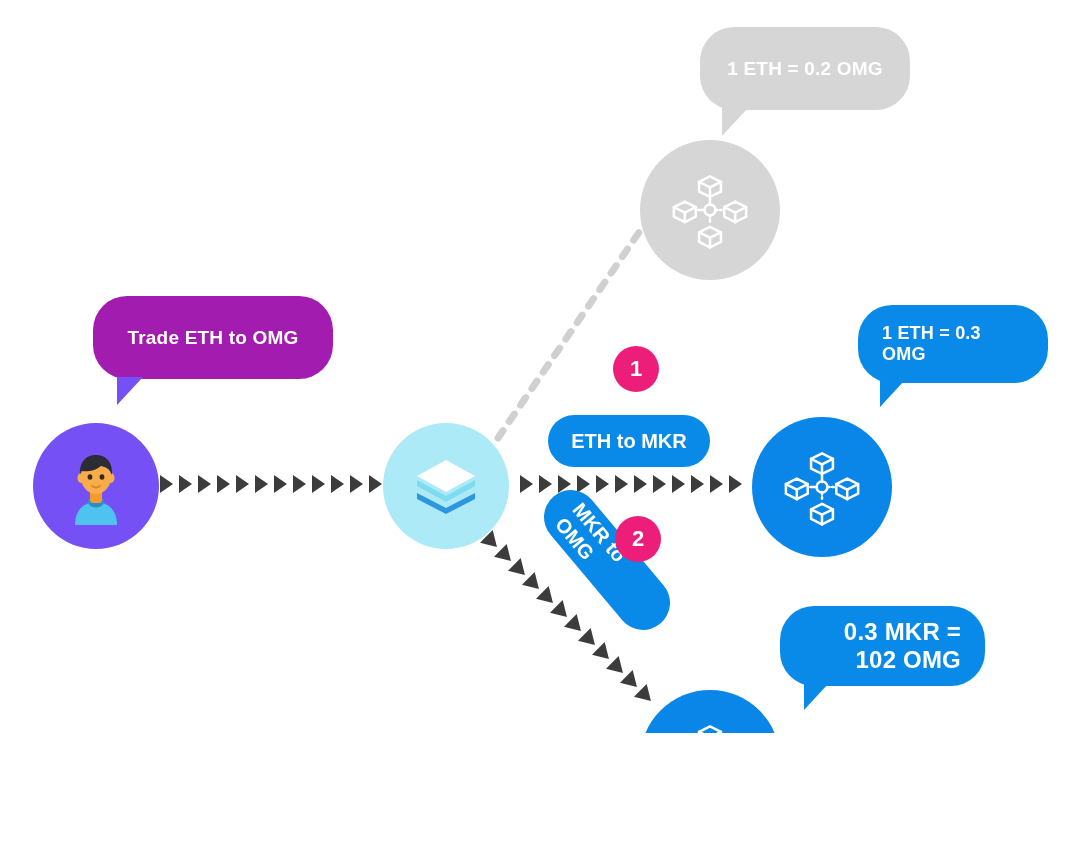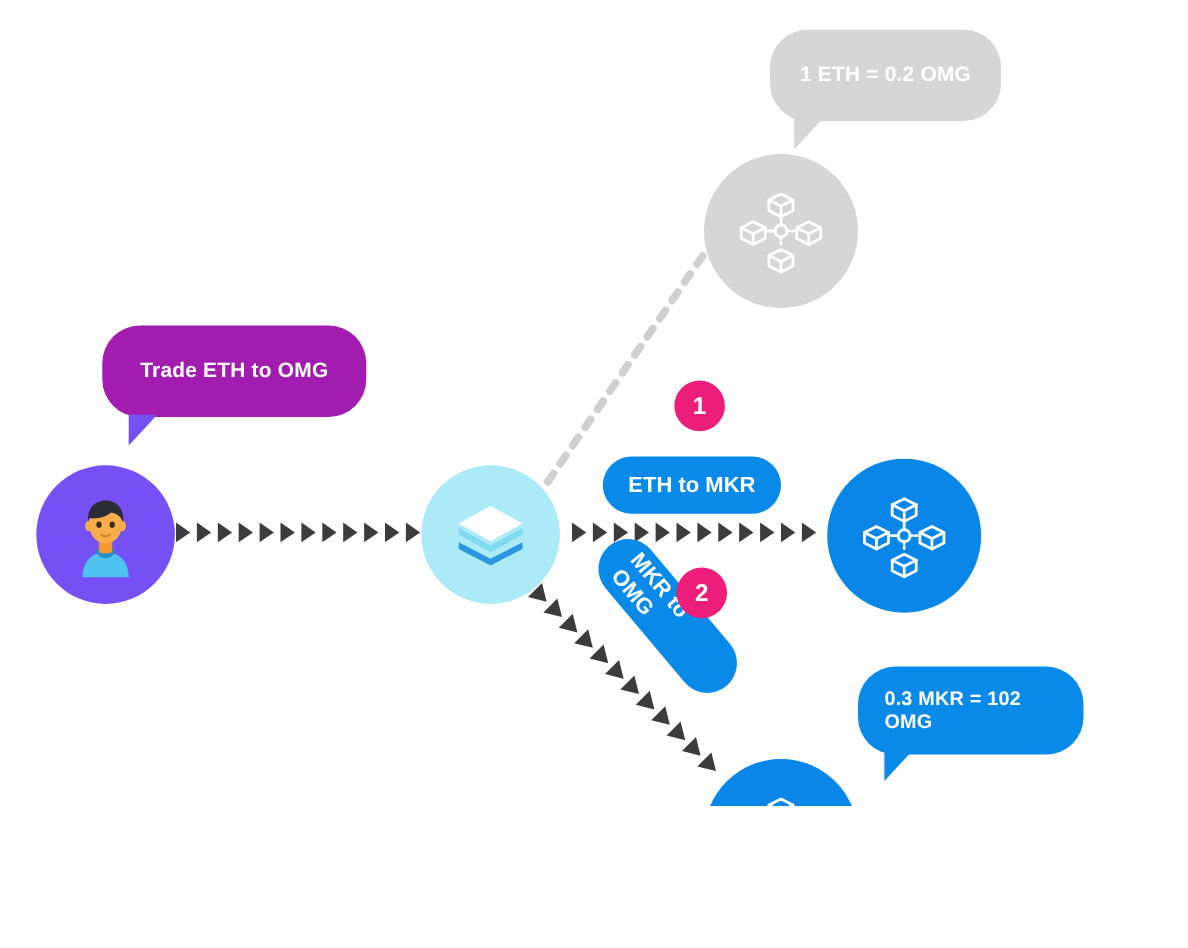--- a/index.html
+++ b/index.html
@@ -84,21 +84,21 @@
   #bubble-eth-omg-blue .tail {
     left: 22px; bottom: -24px;
     border-left: 0 solid transparent;
     border-right: 24px solid transparent;
     border-top: 26px solid #0a8ae8;
   }
 
   
   #bubble-mkr-omg-blue {
     left: 780px; top: 606px; width: 205px; height: 80px;
-    background: #0a8ae8; font-size: 18px;
+    background: #0a8ae8; font-size: 24px; text-align: right;
   }
   #bubble-mkr-omg-blue .tail {
     left: 24px; bottom: -24px;
     border-left: 0 solid transparent;
     border-right: 24px solid transparent;
     border-top: 26px solid #0a8ae8;
   }
 
   
   .pill {
@@ -364,20 +364,24 @@
   <div class="bubble" id="bubble-eth-omg-gray">
     <span>1 ETH = 0.2 OMG</span>
     <span class="tail"></span>
   </div>
 
   <div class="bubble" id="bubble-trade">
     <span>Trade ETH to OMG</span>
     <span class="tail"></span>
   </div>
 
+  <div class="bubble" id="bubble-eth-omg-blue">
+    <span>1 ETH = 0.3 OMG</span>
+    <span class="tail"></span>
+  </div>
 
   <div class="bubble" id="bubble-mkr-omg-blue">
     <span>0.3 MKR = 102 OMG</span>
     <span class="tail"></span>
   </div>
 
   <div class="pill" id="pill-eth-mkr">
     <span>ETH to MKR</span>
   </div>
 

